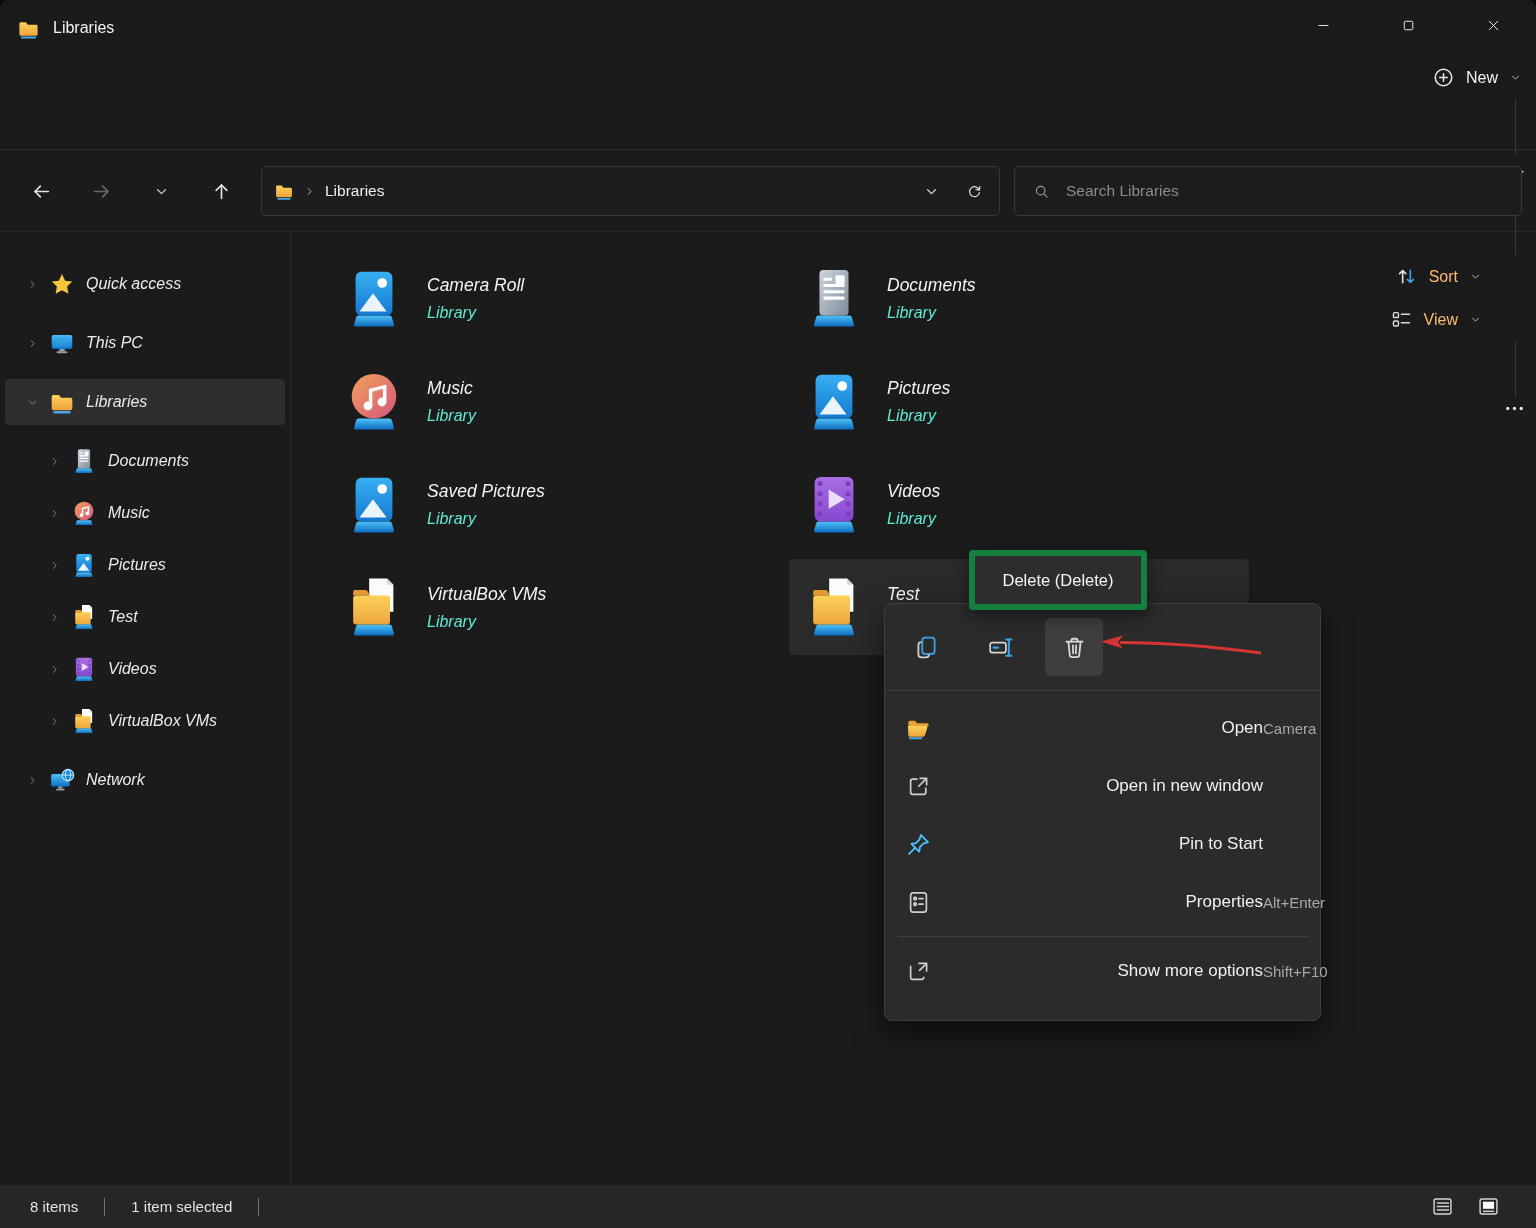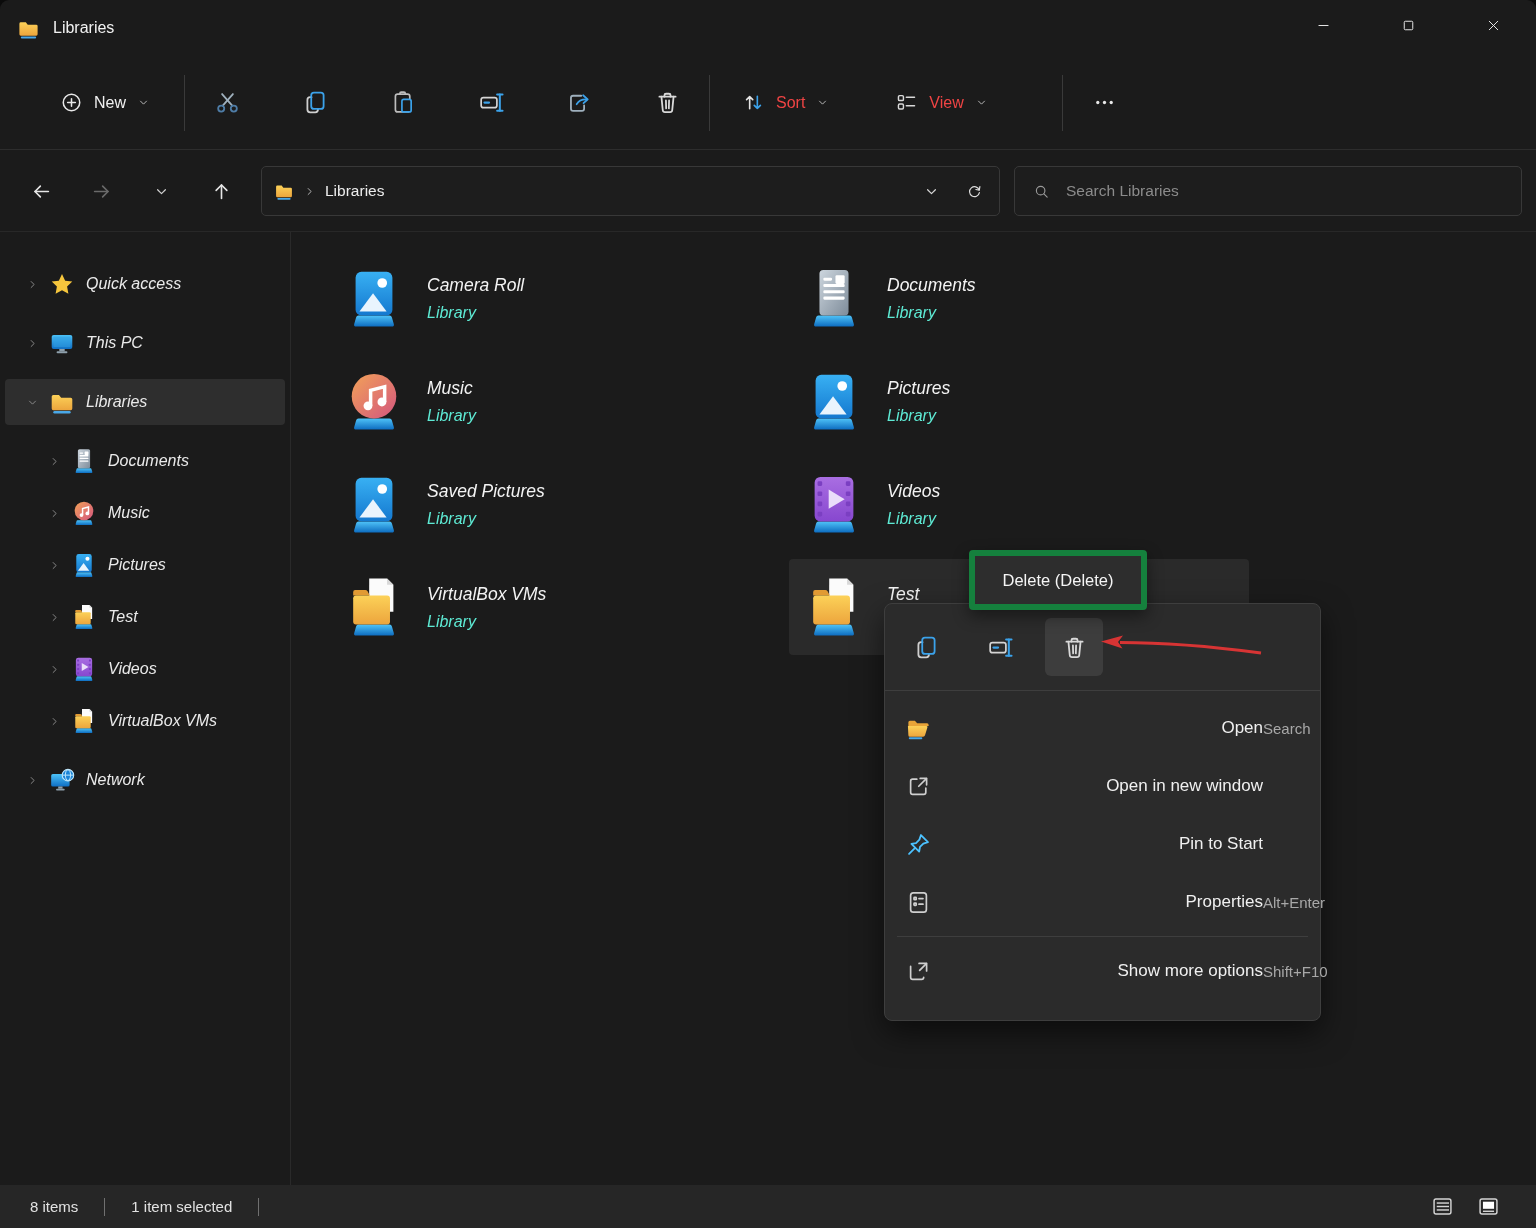--- a/index.html
+++ b/index.html
@@ -10,29 +10,29 @@
   .i12{width:13px;height:13px}.i16{width:17px;height:17px}.i20{width:20px;height:20px}
   .i22{width:23px;height:23px}.i24{width:26px;height:26px}.i26{width:27px;height:27px}
 
   
   .titlebar{height:56px;display:flex;align-items:center;padding-left:17px;gap:13px;position:relative;}
   .tb-title{font-size:16px;color:#f2f2f2}
   .caption{position:absolute;top:0;right:0;display:flex;height:50px}
   .cap-btn{width:85px;height:50px;display:flex;align-items:center;justify-content:center;cursor:default}
 
   
-  .toolbar{position:absolute;top:56px;left:0;right:0;height:94px;display:flex;align-items:center;
-    padding-left:46px;border-bottom:1px solid #2d2d2d;box-sizing:border-box;}
+  .toolbar{position:absolute;top:56px;left:0;right:0;height:94px;display:flex;align-items:flex-end;
+    padding-left:30px;border-bottom:1px solid #2d2d2d;box-sizing:border-box;flex-direction:column;}
   .btn-new{display:flex;align-items:center;gap:11px;padding:10px 14px;border-radius:4px;font-size:16px;color:#f0f0f0}
   .chev{color:#c2c2c2}
   .tdiv{width:1px;height:56px;background:#3a3a3a;margin:0 20px;flex:0 0 auto}
   .tactions{display:flex;align-items:center}
   .icon-btn{width:44px;height:44px;display:flex;align-items:center;justify-content:center;border-radius:4px;margin-right:44px}
   .icon-btn:last-child{margin-right:0}
-  .btn-drop{display:flex;align-items:center;gap:11px;padding:10px 12px;border-radius:4px;font-size:16px;color:#ef4444;margin-right:42px}
+  .btn-drop{display:flex;align-items:center;gap:11px;padding:10px 12px;border-radius:4px;font-size:16px;color:#fdba74;margin-right:42px}
   .more-btn{width:44px;height:44px;display:flex;align-items:center;justify-content:center;border-radius:4px}
 
   
   .navbar{position:absolute;top:151px;left:0;right:0;height:81px;display:flex;align-items:center;
     padding:0 13px;border-bottom:1px solid #282828;box-sizing:border-box;}
   .navbtns{display:flex;align-items:center;gap:20px;margin:0 10px 0 8px}
   .nav-btn{width:40px;height:40px;display:flex;align-items:center;justify-content:center;border-radius:4px;color:#e6e6e6}
   .nav-btn.disabled{color:#6a6a6a}
   .nav-btn.small{color:#cfcfcf}
   .address{flex:1;height:50px;border:1px solid #383838;background:#1d1d1d;border-radius:5px;
@@ -832,21 +832,21 @@
         </div>
       </div>
     <div class="mlist">
         <div class="mi">
           <span class="mi-icon">
             <svg class="i26">
               <use href="#open-folder-icon"></use>
             </svg>
           </span>
           <span class="mi-label">Open</span>
-          <span class="mi-short">Search</span>
+          <span class="mi-short">Camera</span>
         </div>
         <div class="mi">
           <span class="mi-icon">
             <svg class="i26">
               <use href="#open-new-window-icon"></use>
             </svg>
           </span>
           <span class="mi-label">Open in new window</span>
         </div>
         <div class="mi">

